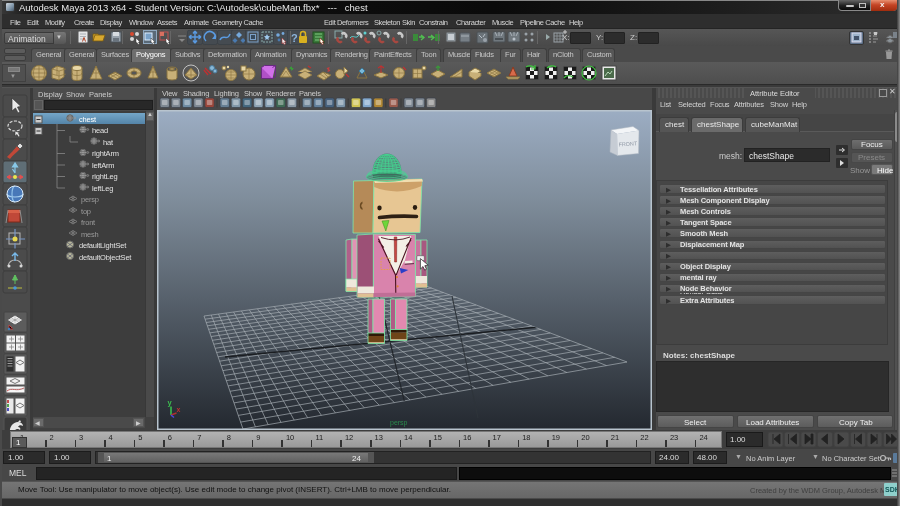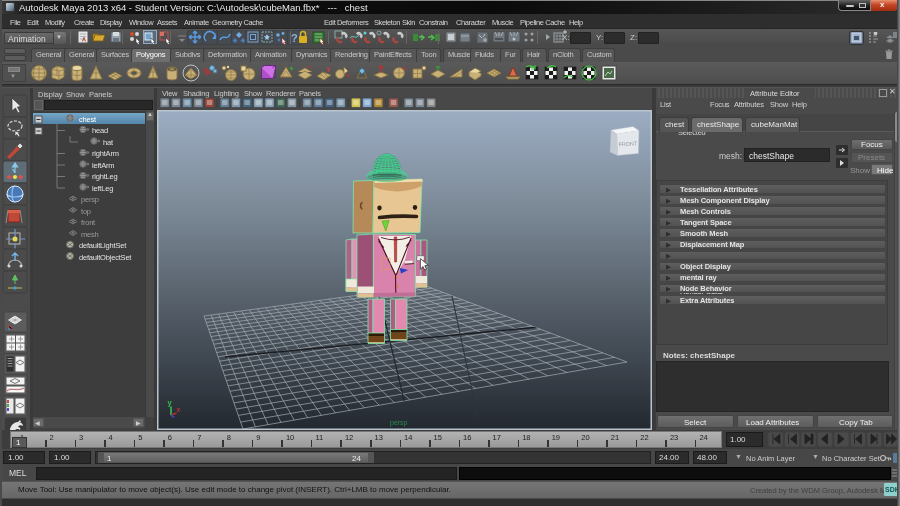--- a/index.html
+++ b/index.html
@@ -786,21 +786,21 @@
     <rect x="0.75" y="0.75" width="493.5" height="318.5" fill="none" stroke="#b8c4ce" stroke-width="1.5"></rect>
   </svg>
 <div class="abs" style="left:652px;top:88px;width:4px;height:342px;background:#3a3a3a;"></div>
 <div class="abs" style="left:656px;top:88px;width:244px;height:342px;background:#4a4a4a;"></div>
 <div class="abs" style="left:656px;top:88px;width:244px;height:10px;background:repeating-linear-gradient(90deg,#4a4a4a 0 2px,#555 2px 4px);"></div>
 <div class="abs" style="left:745px;top:88px;width:70px;height:10px;background:#4a4a4a;"></div>
 <div class="txt" style="left:750px;top:88.5px;font-size:7.5px;color:#ddd;">Attribute Editor</div>
 <div class="abs" style="left:879px;top:89px;width:8px;height:8px;border:1px solid #999;background:#4a4a4a;"></div>
 <div class="txt" style="left:889px;top:87px;font-size:8px;color:#ccc;">✕</div>
 <div class="txt" style="left:660px;top:100px;font-size:7.5px;letter-spacing:-0.2px;color:#d2d2d2;">List</div>
-<div class="txt" style="left:678px;top:100px;font-size:7.5px;letter-spacing:-0.2px;color:#d2d2d2;margin-top:28px;">Selected</div>
+<div class="txt" style="left:678px;top:100px;font-size:7.5px;letter-spacing:-0.2px;color:#d2d2d2;">Selected</div>
 <div class="txt" style="left:710px;top:100px;font-size:7.5px;letter-spacing:-0.2px;color:#d2d2d2;">Focus</div>
 <div class="txt" style="left:734px;top:100px;font-size:7.5px;letter-spacing:-0.2px;color:#d2d2d2;">Attributes</div>
 <div class="txt" style="left:770px;top:100px;font-size:7.5px;letter-spacing:-0.2px;color:#d2d2d2;">Show</div>
 <div class="txt" style="left:792px;top:100px;font-size:7.5px;letter-spacing:-0.2px;color:#d2d2d2;">Help</div>
 <div class="abs" style="left:656px;top:114px;width:244px;height:18px;background:#454545;border-bottom:1px solid #5a5a5a;"></div>
 <div class="abs" style="left:659px;top:117px;width:30px;height:15px;background:#555;border:1px solid #3c3c3c;border-bottom:none;border-radius:3px 3px 0 0;"></div>
 <div class="txt" style="left:665px;top:120px;font-size:8px;color:#e8e8e8;">chest</div>
 <div class="abs" style="left:691px;top:117px;width:52px;height:15px;background:#6b6b6b;border:1px solid #3c3c3c;border-bottom:none;border-radius:3px 3px 0 0;"></div>
 <div class="txt" style="left:697px;top:120px;font-size:8px;color:#e8e8e8;">chestShape</div>
 <div class="abs" style="left:745px;top:117px;width:55px;height:15px;background:#555;border:1px solid #3c3c3c;border-bottom:none;border-radius:3px 3px 0 0;"></div>

